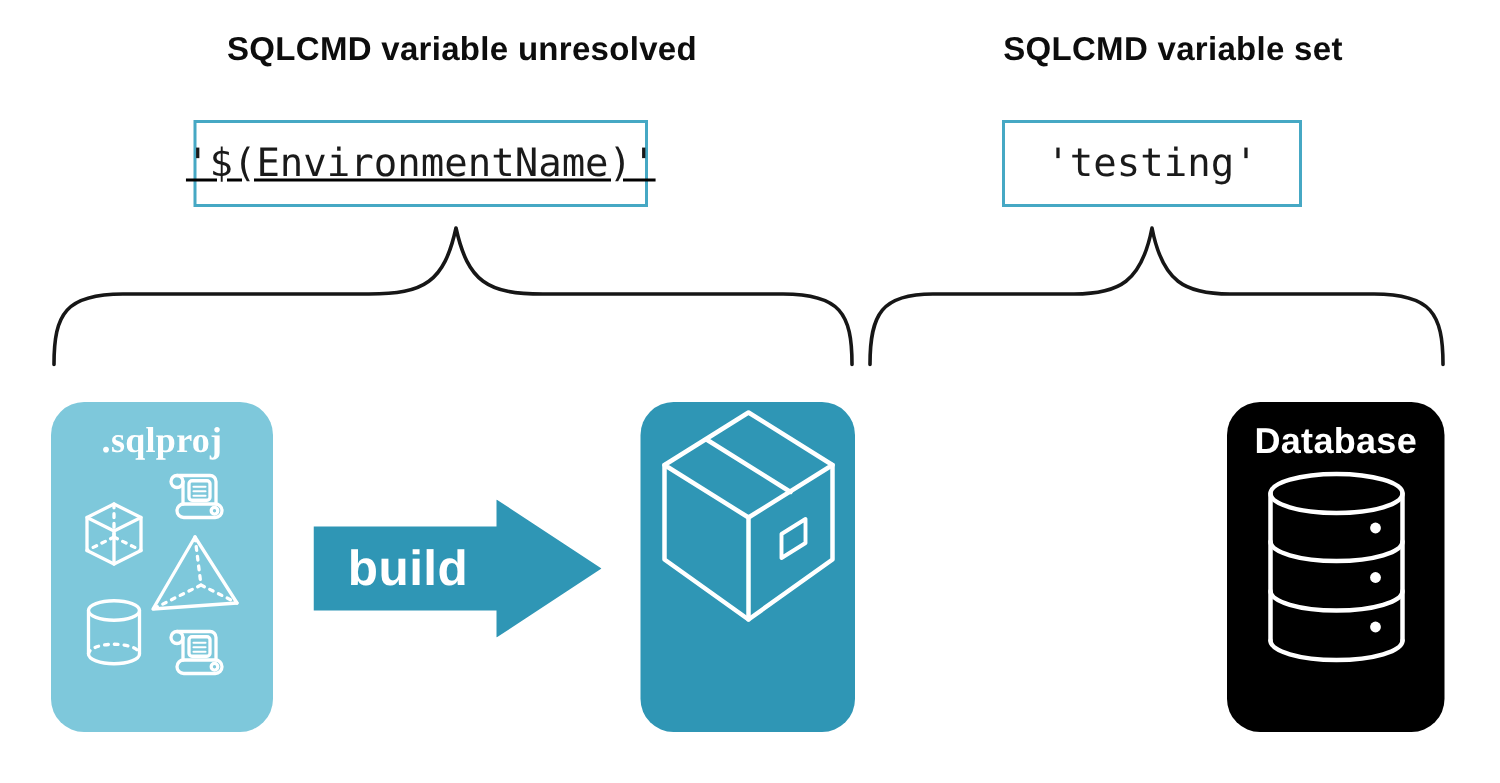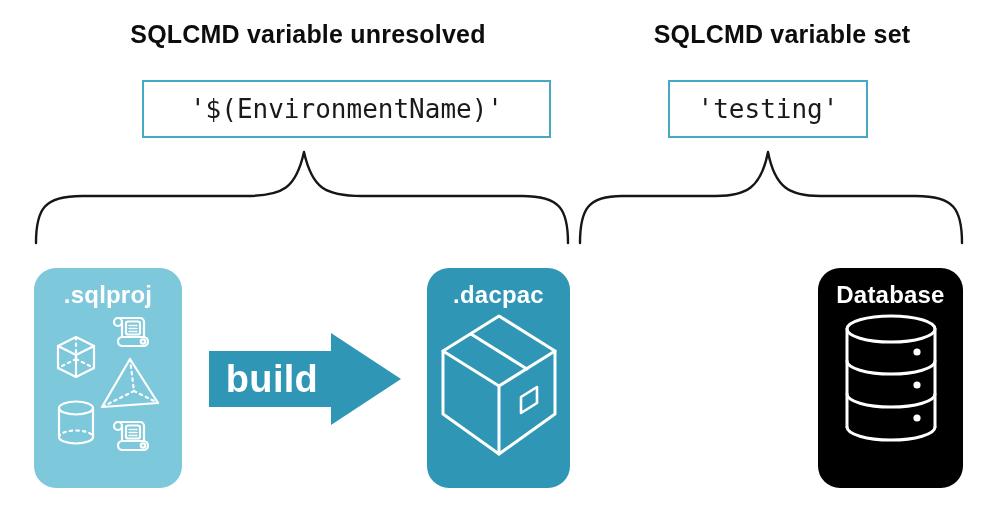--- a/index.html
+++ b/index.html
@@ -1,30 +1,30 @@
 <!DOCTYPE html>
 <html><head>
 <meta charset="utf-8">
 <style>
   html,body{margin:0;padding:0;background:#fff;}
   .stage{
     position:relative;width:1000px;height:522px;background:#fff;overflow:hidden;
     font-family:"Liberation Sans",sans-serif;
   }
   .heading{
-    position:absolute;top:20px;font-size:25px;font-weight:700;color:#0d0d0d;
+    position:absolute;top:20px;font-size:22px;font-weight:700;color:#0d0d0d;
     text-align:center;letter-spacing:.2px;
   }
   .heading.left{left:58px;width:500px;}
   .heading.right{left:582px;width:400px;}
   .code-box{
     position:absolute;top:80px;height:58px;border:2px solid #46a8c4;background:#fff;
     display:flex;align-items:center;justify-content:center;box-sizing:border-box;
   }
-  .code-box.left{left:142px;width:409px;}
+  .code-box.left{left:129px;width:303px;text-decoration:underline;}
   .code-box.right{left:668px;width:200px;}
   .code-text{
     font-family:"DejaVu Sans Mono","Liberation Mono",monospace;
     font-size:26px;color:#1a1a1a;white-space:pre;
   }
   .braces{position:absolute;left:0;top:145px;width:1000px;height:105px;}
   .braces path{fill:none;stroke:#161616;stroke-width:2.4;stroke-linecap:round;stroke-linejoin:round;}
   .card{
     position:absolute;top:268px;height:220px;border-radius:22px;
     display:flex;flex-direction:column;align-items:center;box-sizing:border-box;
@@ -39,21 +39,21 @@
   .card-icon path,.card-icon ellipse,.card-icon circle,.card-icon rect{
     fill:none;stroke:#fff;stroke-linecap:round;stroke-linejoin:round;
   }
   .card-icon .dot{fill:#fff;stroke:none;}
   .dash{stroke-dasharray:2.5 4;}
   .arrow{position:absolute;top:333px;width:192px;height:92px;}
   .arrow svg{position:absolute;left:0;top:0;}
   .arrow-label{
     position:absolute;left:0;top:18px;width:126px;height:56px;
     display:flex;align-items:center;justify-content:center;
-    font-size:38px;font-weight:700;color:#fff;letter-spacing:.3px;
+    font-size:33px;font-weight:700;color:#fff;letter-spacing:.3px;
   }
   .arrow.build{left:209px;}
   .arrow.deploy{left:598px;}
 </style>
 </head>
 <body>
 
 <div class="stage">
 
   <div class="heading left">SQLCMD variable unresolved</div>
@@ -66,21 +66,21 @@
     <span class="code-text">'testing'</span>
   </div>
 
   <svg class="braces" viewBox="0 0 1000 105">
     <path d="M36,98 C36,64 44,51 82,51 L246,51 C283,51 296,43 304,7
          C312,43 325,51 362,51 L522,51 C560,51 568,64 568,98"></path>
     <path d="M580,98 C580,64 588,51 622,51 L716,51 C746,51 761,43 768,7
          C775,43 790,51 820,51 L916,51 C954,51 962,64 962,98"></path>
   </svg>
 
-  <div class="card sqlproj" style="background: rgb(126, 200, 219);">
+  <div class="card sqlproj" style="background: rgb(126, 200, 219); font-family: Liberation Serif, serif;">
     <div class="card-label">.sqlproj</div>
     <svg class="card-icon" width="112" height="142" viewBox="0 0 112 142">
 
       <g stroke-width="2.2">
         <circle cx="66" cy="9" r="4"></circle>
         <path d="M66,5 H88 A4,4 0 0 1 92,9 V24"></path>
         <path d="M70,9 V24"></path>
         <rect x="66" y="24" width="30" height="9" rx="4.5"></rect>
         <circle cx="91" cy="28.5" r="2.2"></circle>
         <rect x="74" y="8.5" width="14" height="13" rx="2"></rect>
@@ -118,21 +118,20 @@
   </div>
 
   <div class="arrow build">
     <svg width="192" height="92" viewBox="0 0 192 92">
       <polygon fill="#2F96B5" points="0,18 122,18 122,0 192,46 122,92 122,74 0,74"></polygon>
     </svg>
     <div class="arrow-label">build</div>
   </div>
 
   <div class="card dacpac" style="background: rgb(47, 150, 181);">
-    <div class="card-label">.dacpac</div>
     <svg class="card-icon" width="124" height="146" viewBox="0 0 124 146">
       <g stroke-width="3">
         <path d="M62,3 L118,38 L62,73 L6,38 Z"></path>
         <path d="M34,21 L90,56"></path>
         <path d="M6,38 V101 L62,141 L118,101 V38"></path>
         <path d="M62,73 V141"></path>
         <path d="M84,84 L100,74 L100,90 L84,100 Z" stroke-width="2.6"></path>
       </g>
     </svg>
   </div>

